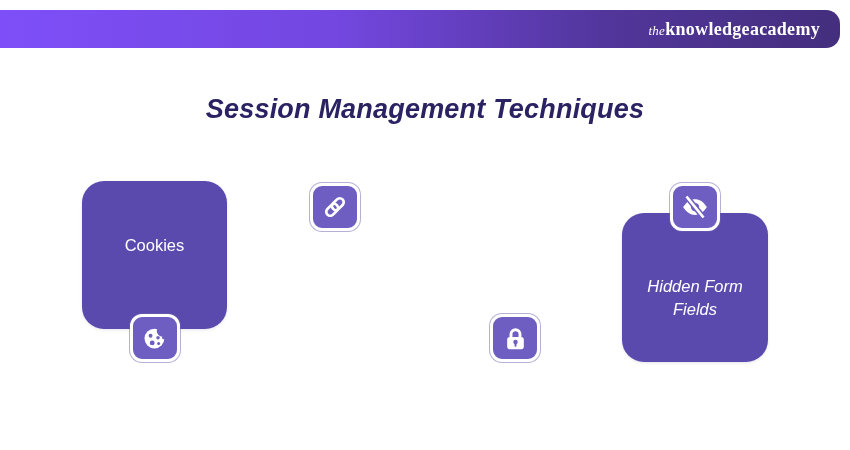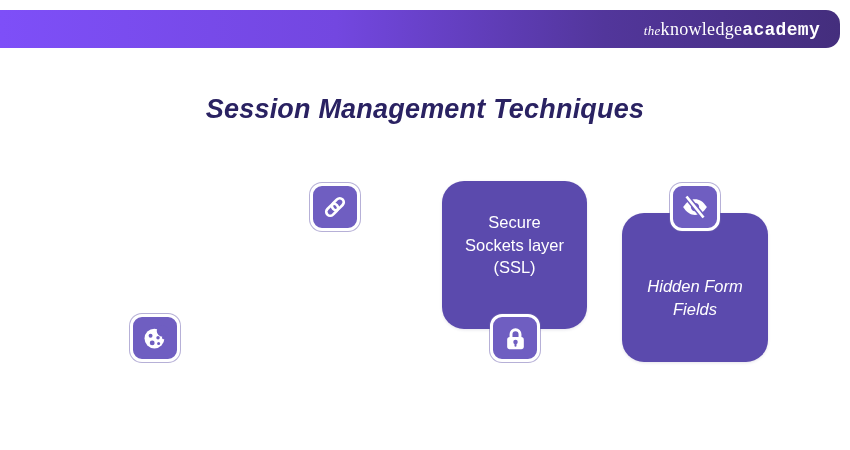--- a/index.html
+++ b/index.html
@@ -35,22 +35,22 @@
     color: #ffffff;
     font-family: "Liberation Serif", serif;
     font-size: 18px;
     letter-spacing: 0.3px;
     white-space: nowrap;
   }
   .brand .the {
     font-style: italic;
     font-size: 13px;
   }
-  .brand .knowledge { font-weight: normal; }
-  .brand .academy  { font-weight: bold; font-family: Liberation Mono, monospace; }
+  .brand .knowledge { font-weight: bold; }
+  .brand .academy  { font-weight: bold; }
 
   
   .page-title {
     position: absolute;
     left: 0;
     top: 94px;
     width: 850px;
     text-align: center;
     font-size: 27px;
     font-weight: bold;
@@ -115,20 +115,23 @@
 <div class="page">
 
   <div class="header-bar">
     <div class="brand">
       <span class="the">the</span><span class="knowledge">knowledge</span><span class="academy">academy</span>
     </div>
   </div>
 
   <div class="page-title">Session Management Techniques</div>
 
+  <div class="card card-1 badge-bottom">
+    <div class="card-label">Cookies</div>
+  </div>
   <div class="badge badge-1">
     <span>
       <svg width="28" height="28" viewBox="0 0 24 24">
         <circle cx="11.5" cy="12.5" r="8.5" fill="#ffffff"></circle>
         <circle cx="18.5" cy="6" r="5" fill="#6f5ec1"></circle>
         <circle cx="19.6" cy="11.5" r="1.6" fill="#6f5ec1"></circle>
         <circle cx="8.2" cy="10" r="1.7" fill="#6f5ec1"></circle>
         <circle cx="14.6" cy="11.8" r="1.5" fill="#6f5ec1"></circle>
         <circle cx="9.6" cy="16.2" r="2.1" fill="#6f5ec1"></circle>
         <circle cx="15.1" cy="16.8" r="1.3" fill="#6f5ec1"></circle>
@@ -140,25 +143,20 @@
     <span>
       <svg width="28" height="28" viewBox="0 0 24 24">
         <g transform="rotate(-45 12 12)" fill="none" stroke="#ffffff" stroke-width="2.3">
           <rect x="2.8" y="8.6" width="11.5" height="6.8" rx="3.4"></rect>
           <rect x="9.7" y="8.6" width="11.5" height="6.8" rx="3.4"></rect>
         </g>
       </svg>
     </span>
   </div>
 
-  <div class="card card-3 badge-bottom">
-    <div class="card-label">Secure
-Sockets layer
-(SSL)</div>
-  </div>
   <div class="badge badge-3">
     <span>
       <svg width="27" height="27" viewBox="0 0 24 24">
         <path d="M8 12 V8.2 a4 4 0 0 1 8 0 V12" fill="none" stroke="#ffffff" stroke-width="2.6"></path>
         <rect x="4.6" y="10.6" width="14.8" height="11" rx="2.4" fill="#ffffff"></rect>
         <circle cx="12" cy="15.2" r="2" fill="#6f5ec1"></circle>
         <rect x="11.1" y="15.8" width="1.8" height="3.6" rx="0.9" fill="#6f5ec1"></rect>
       </svg>
     </span>
   </div>

